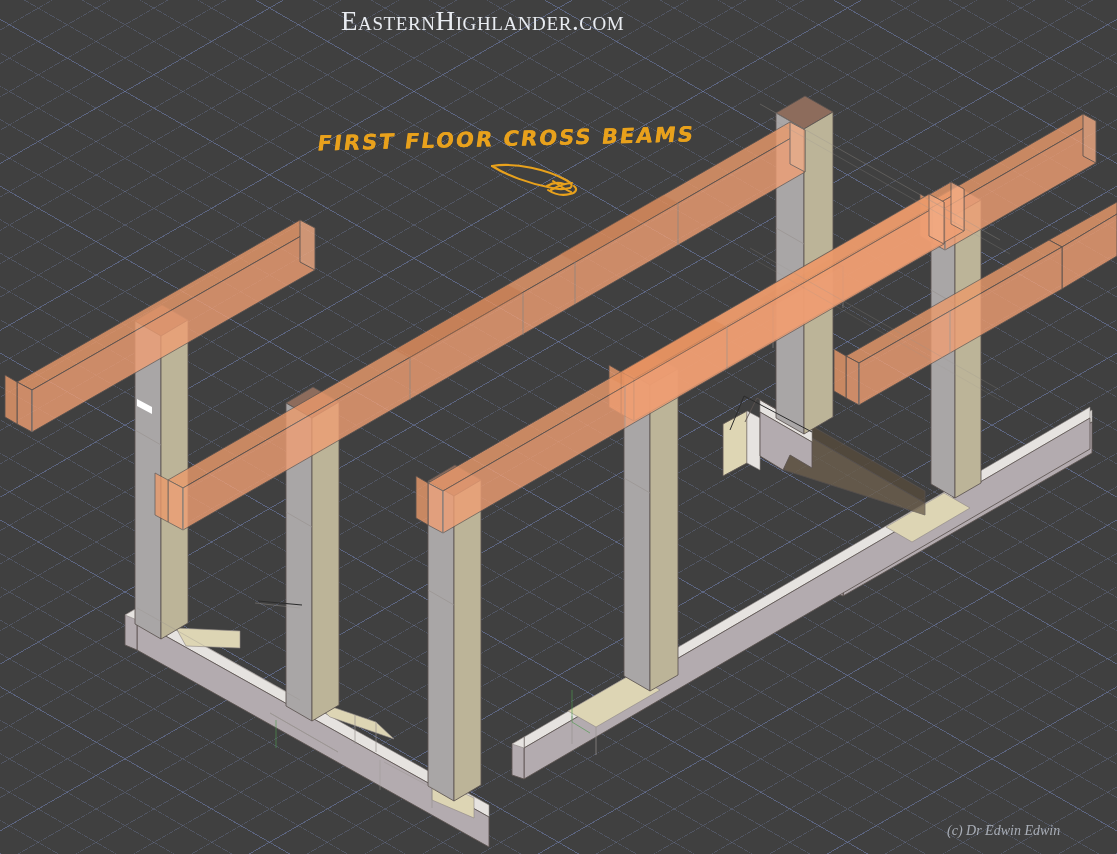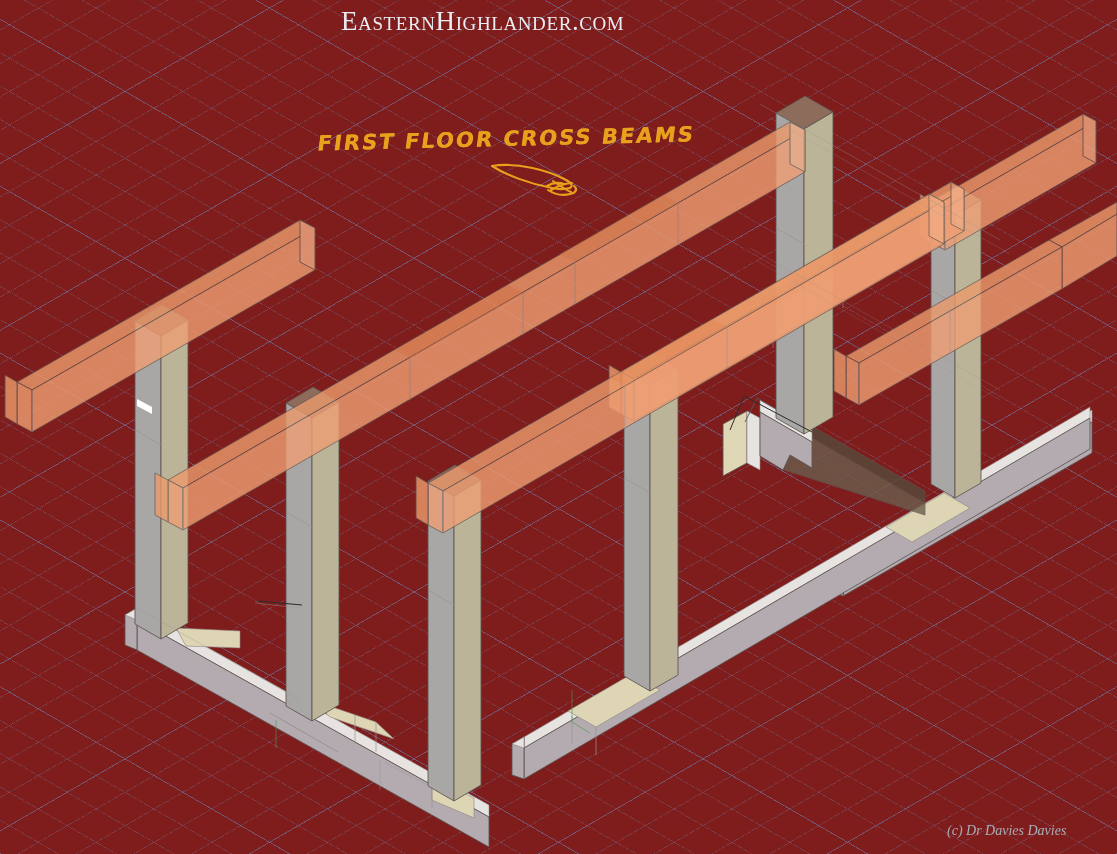--- a/index.html
+++ b/index.html
@@ -1,19 +1,19 @@
 <!DOCTYPE html>
 <html><head>
 <meta charset="utf-8">
 <style>
   html,body{margin:0;padding:0;background:#fff;}
   body{width:1117px;height:854px;overflow:hidden;
        font-family:"Liberation Sans",sans-serif;}
 
-  #stage{position:relative;width:1117px;height:854px;overflow:hidden;background:#7f1d1d;}
+  #stage{position:relative;width:1117px;height:854px;overflow:hidden;background:#404040;}
 
   
   #grid{position:absolute;inset:0;
     background-image:
       repeating-linear-gradient(30deg,  rgba(120,135,180,.30) 0 .7px, rgba(0,0,0,0) .7px 28.9px),
       repeating-linear-gradient(-30deg, rgba(120,135,180,.30) 0 .7px, rgba(0,0,0,0) .7px 28.9px);
     background-position:0 0,0 0;
   }
   #grid2{position:absolute;inset:0;
     background-image:
@@ -254,15 +254,15 @@
       <path d="M551,190 C558,186 566,183 572,183"></path>
       <path d="M548,190 C554,194 562,196 570,194 C576,193 578,189 574,186"></path>
       <path d="M547,186 C552,183 558,182 564,184"></path>
     </g>
   </svg>
 
   <div id="wm">EasternHighlander.com</div>
 
   <div id="note">FIRST FLOOR CROSS BEAMS</div>
 
-  <div id="cr">(c) Dr Davies Davies</div>
+  <div id="cr">(c) Dr Edwin Edwin</div>
 
 </div>
 
 </body></html>

